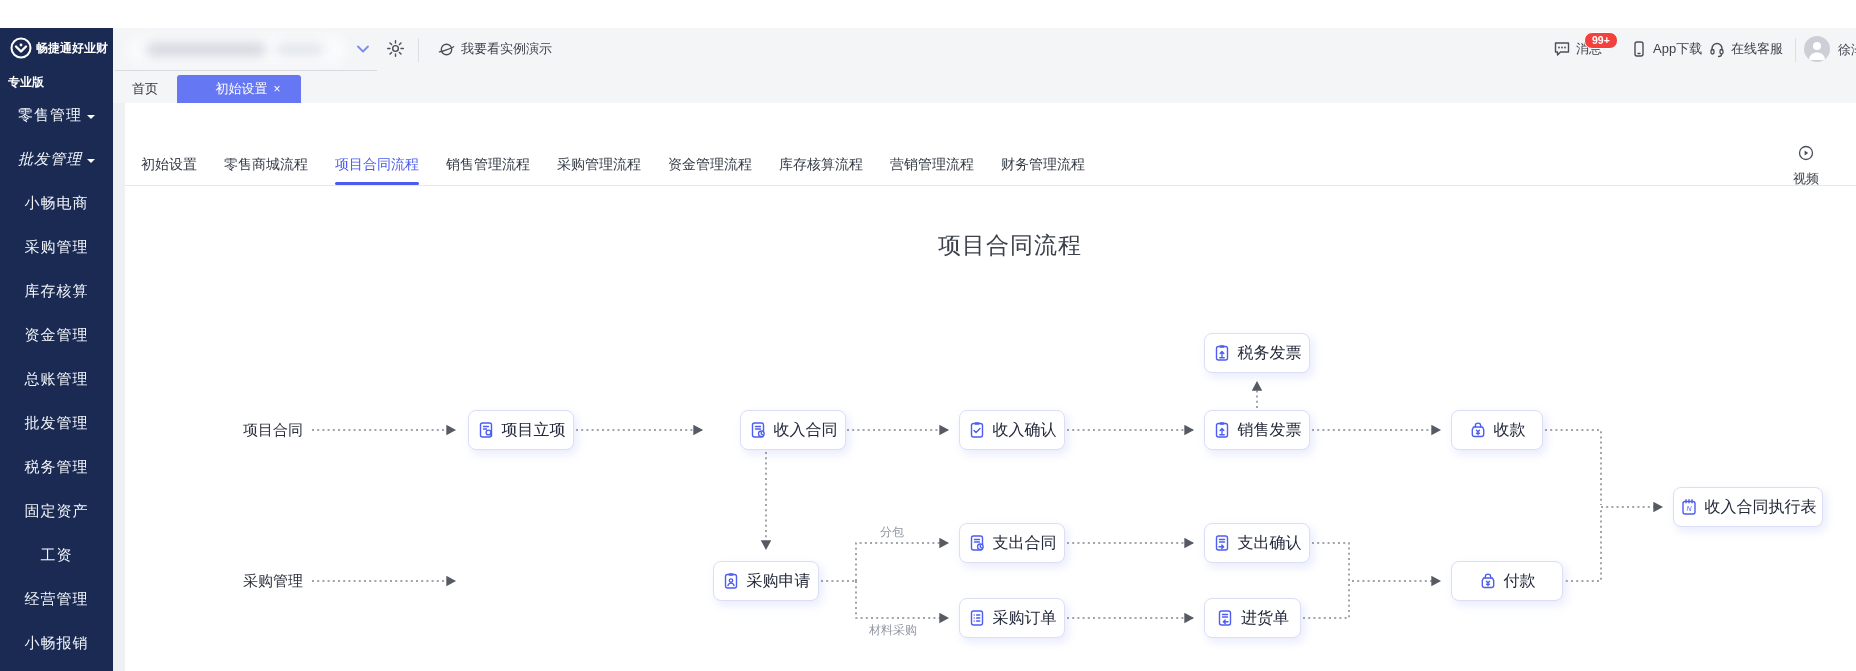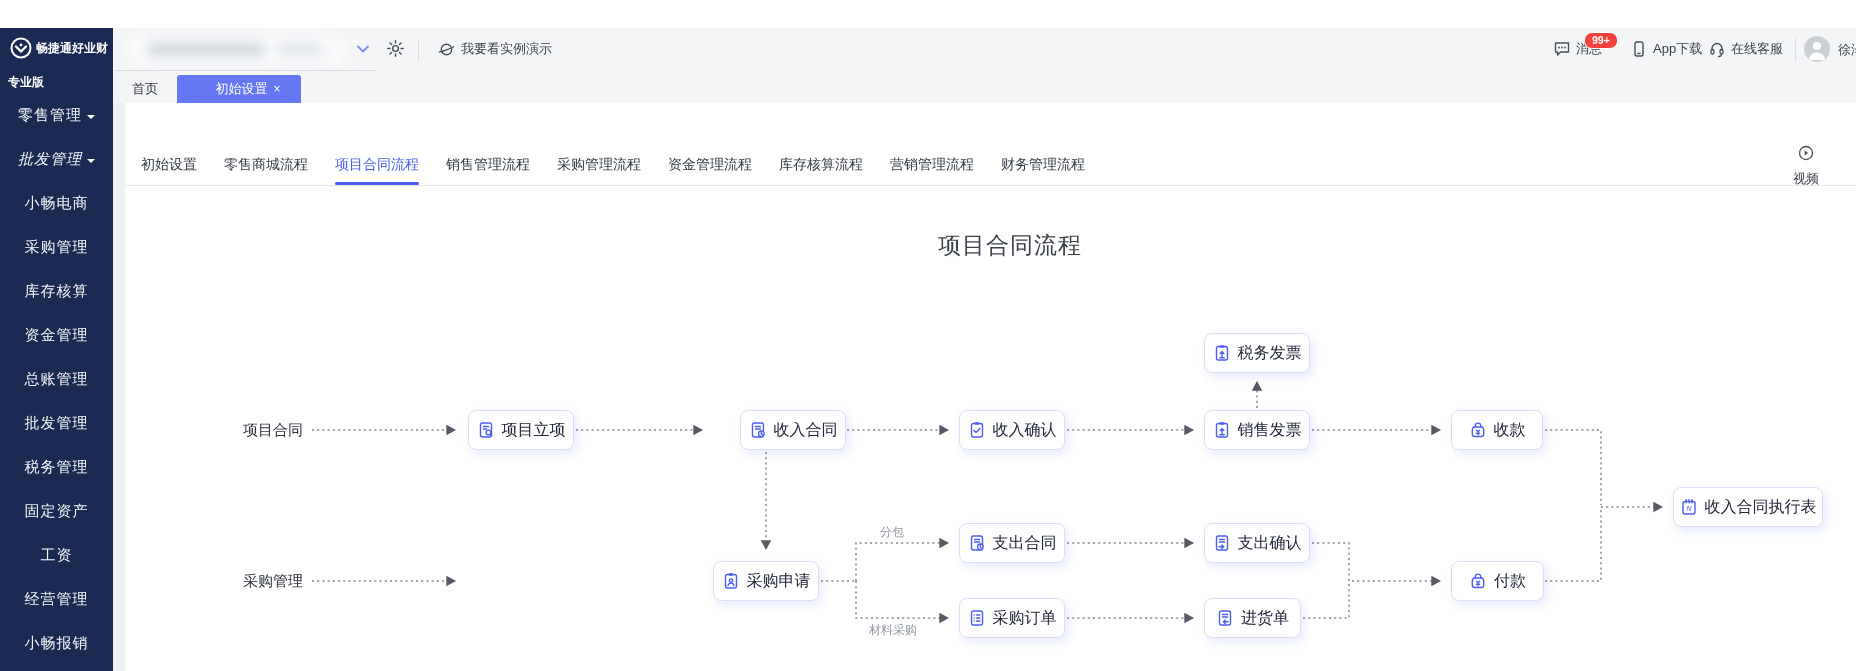--- a/index.html
+++ b/index.html
@@ -355,21 +355,21 @@
     <div class="flow-node" style="left: 1204px; top: 598px; width: 97px;">
       <span class="node-icon">
         <svg width="18" height="18" viewBox="0 0 18 18">
           <rect x="3.5" y="2" width="11" height="14" rx="2" stroke="#4d5ef0" stroke-width="1.4" fill="none" stroke-linecap="round" stroke-linejoin="round"></rect>
           <path d="M6.5 5.5h5M6.5 8h5" stroke="#4d5ef0" stroke-width="1.4" fill="none" stroke-linecap="round" stroke-linejoin="round"></path>
           <path d="M12 12.8H7.5M9.2 11L7.4 12.8l1.8 1.8" stroke="#4d5ef0" stroke-width="1.4" fill="none" stroke-linecap="round" stroke-linejoin="round"></path>
         </svg>
       </span>
       <span class="nlabel">进货单</span>
     </div>
-    <div class="flow-node" style="left: 1451px; top: 561px; width: 93px; text-align: center;">
+    <div class="flow-node" style="left: 1451px; top: 561px; width: 112px; text-align: center;">
       <span class="node-icon">
         <svg width="18" height="18" viewBox="0 0 18 18">
           <path d="M6.3 6V4.8a2.7 2.7 0 0 1 5.4 0V6" stroke="#4d5ef0" stroke-width="1.4" fill="none" stroke-linecap="round" stroke-linejoin="round"></path>
           <path d="M4.5 6h9l1.2 2.6v4.6a2.3 2.3 0 0 1-2.3 2.3H5.6a2.3 2.3 0 0 1-2.3-2.3V8.6z" stroke="#4d5ef0" stroke-width="1.4" fill="none" stroke-linecap="round" stroke-linejoin="round"></path>
           <path d="M7.5 9.2L9 10.8l1.5-1.6M9 10.8v3M7.5 12.3h3" stroke="#4d5ef0" stroke-width="1.4" fill="none" stroke-linecap="round" stroke-linejoin="round"></path>
         </svg>
       </span>
       <span class="nlabel">付款</span>
     </div>
   </div>

